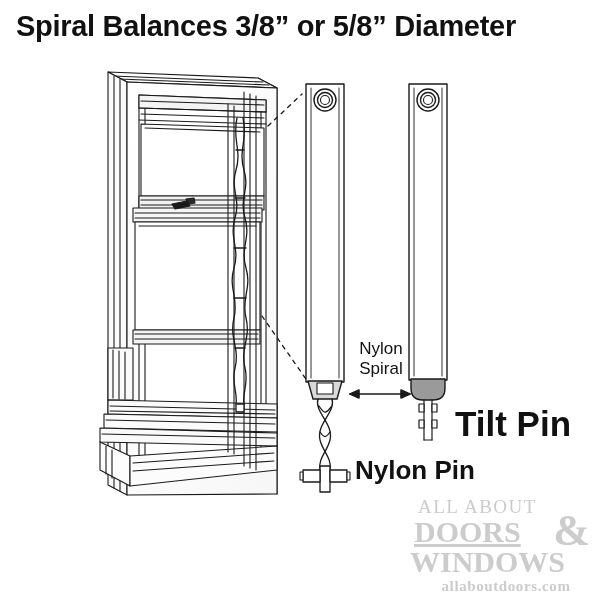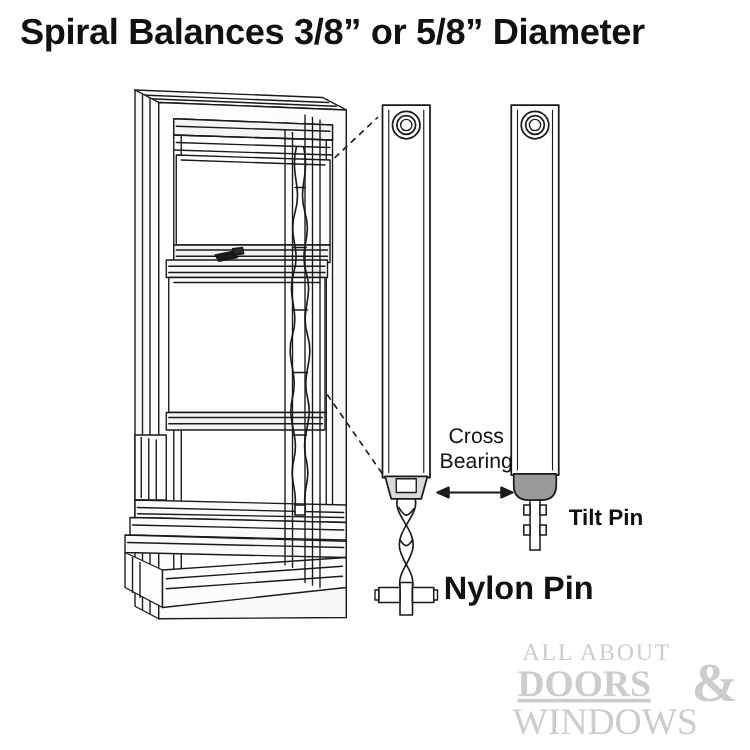--- a/index.html
+++ b/index.html
@@ -41,21 +41,21 @@
     top: 339px;
     width: 66px;
     font-size: 17px;
     line-height: 20px;
     text-align: center;
     white-space: normal;
   }
   .lbl-tilt {
     left: 455px;
     top: 404px;
-    font-size: 18px;
+    font-size: 35px;
     font-weight: bold;
   }
   .lbl-cross {
     left: 355px;
     top: 455px;
     font-size: 26px;
     font-weight: bold;
   }
   .watermark {
     position: absolute;
@@ -66,21 +66,20 @@
     font-family: "Liberation Serif", serif;
     text-align: center;
     user-select: none;
   }
   .wm-l1 {
     font-size: 19px;
     letter-spacing: 1.5px;
     line-height: 20px;
     text-align: left;
     padding-left: 10px;
-    margin-top: 16px;
   }
   .wm-row {
     position: relative;
     height: 30px;
   }
   .wm-l2 {
     font-size: 30px;
     font-weight: bold;
     line-height: 29px;
     letter-spacing: 0px;
@@ -91,21 +90,21 @@
   .wm-amp {
     position: absolute;
     right: 4px;
     top: -8px;
     font-size: 44px;
     font-weight: bold;
     line-height: 44px;
   }
   .wm-l3 {
     font-size: 30px;
-    font-weight: normal;
+    font-weight: bold;
     line-height: 30px;
     text-align: left;
     padding-left: 2px;
   }
   .wm-l4 {
     font-size: 15px;
     font-weight: bold;
     letter-spacing: 0.6px;
     line-height: 18px;
     text-align: center;
@@ -300,28 +299,29 @@
 
       <g stroke-width="1.6">
         <path d="M350 394 L410 394"></path>
         <path d="M350 394 L359 390 L359 398 Z" fill="#1a1a1a"></path>
         <path d="M410 394 L401 390 L401 398 Z" fill="#1a1a1a"></path>
       </g>
 
     </g>
   </svg>
 
-  <div class="lbl lbl-nylon">Cross Bearing</div>
+  <div class="lbl lbl-nylon">Nylon Spiral</div>
 
   <div class="lbl lbl-tilt">Tilt Pin</div>
 
   <div class="lbl lbl-cross">Nylon Pin</div>
 
   <div class="watermark">
     <div class="wm-l1">ALL ABOUT</div>
     <div class="wm-row">
       <div class="wm-l2">DOORS</div>
       <div class="wm-amp">&amp;</div>
     </div>
     <div class="wm-l3">WINDOWS</div>
+    <div class="wm-l4">allaboutdoors.com</div>
   </div>
 
 </div>
 
 </body></html>

